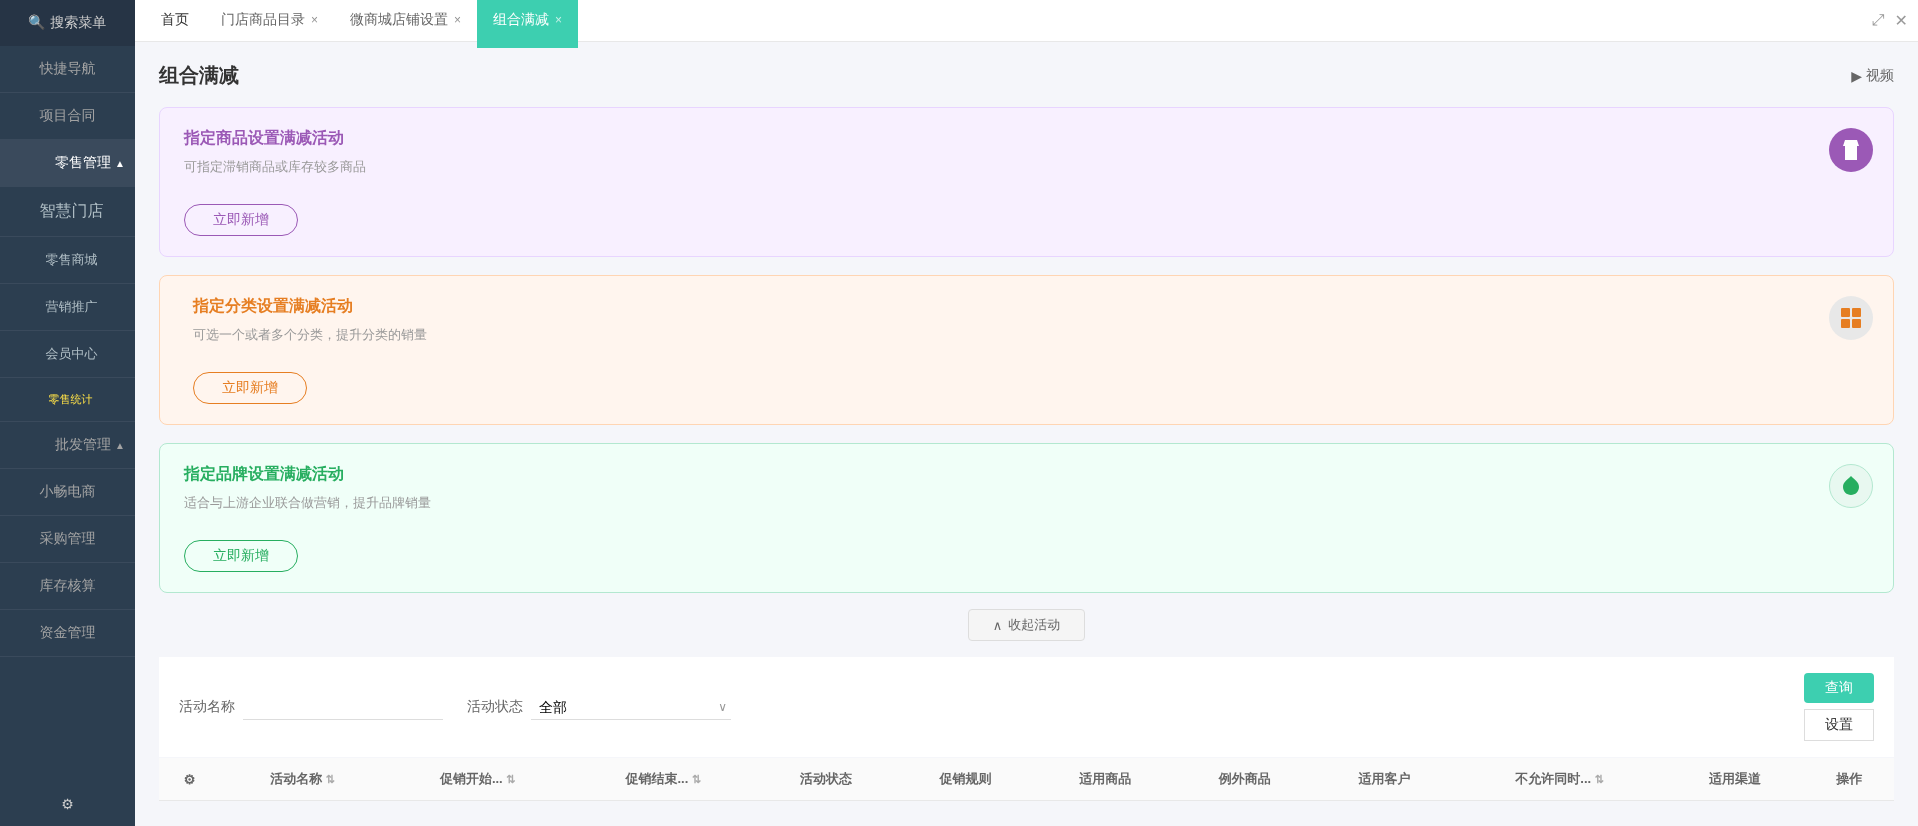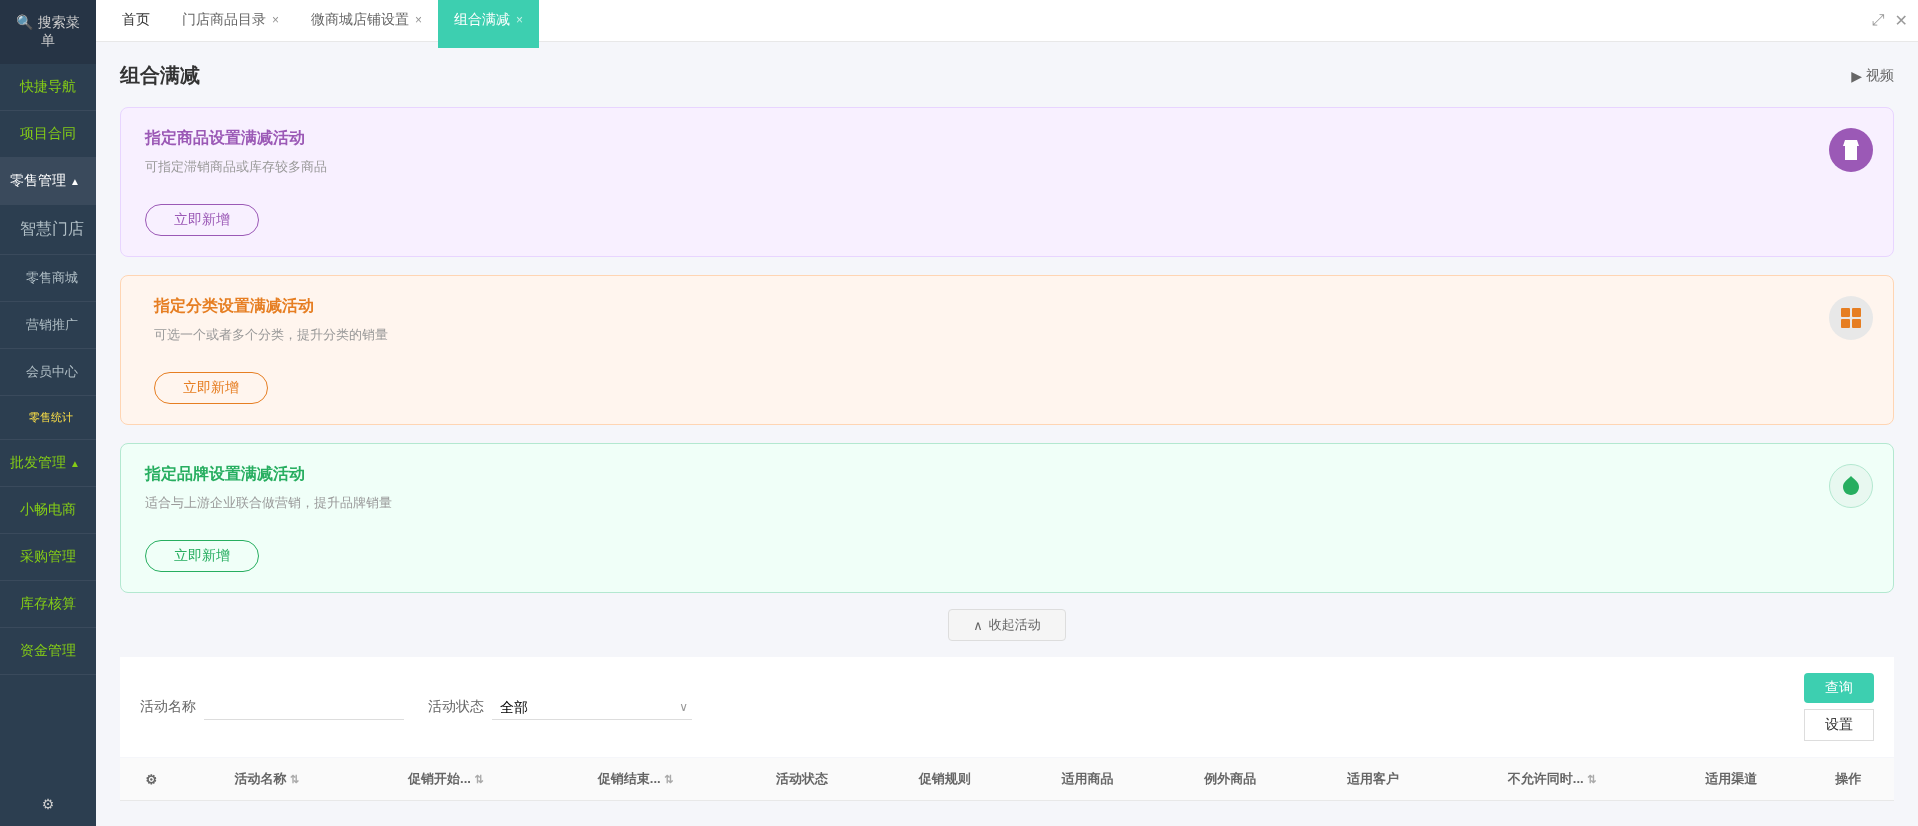--- a/index.html
+++ b/index.html
@@ -1,44 +1,44 @@
 <!DOCTYPE html>
 <html><head>
   <meta charset="utf-8">
   <style>
     * { box-sizing: border-box; margin: 0; padding: 0; }
     body { font-family: 'Microsoft YaHei', Arial, sans-serif; font-size: 14px; color: #333; background: #f0f2f5; display: flex; height: 826px; overflow: hidden; }
 
     
     .sidebar {
-      width: 96px;
+      width: 135px;
       background: #2c3e50;
       color: #fff;
       display: flex;
       flex-direction: column;
       flex-shrink: 0;
       height: 100%;
     }
     .sidebar-search {
       padding: 14px 10px;
       background: #263445;
       cursor: pointer;
       text-align: center;
       font-size: 14px;
       color: #ccc;
     }
     .sidebar-item {
       padding: 14px 10px;
       text-align: center;
       cursor: pointer;
       font-size: 14px;
-      color: #84cc16;
+      color: #a3a3a3;
       border-bottom: 1px solid #3a4a5c;
     }
-    .sidebar-item.with-arrow { display: flex; align-items: center; justify-content: flex-start; gap: 4px; }
+    .sidebar-item.with-arrow { display: flex; align-items: center; justify-content: flex-end; gap: 4px; }
     .sidebar-item.retail-active { background: #3a4a5c; color: #fff; }
     .sidebar-footer {
       margin-top: auto;
       padding: 14px 10px;
       text-align: center;
       cursor: pointer;
       color: #ccc;
     }
 
     

